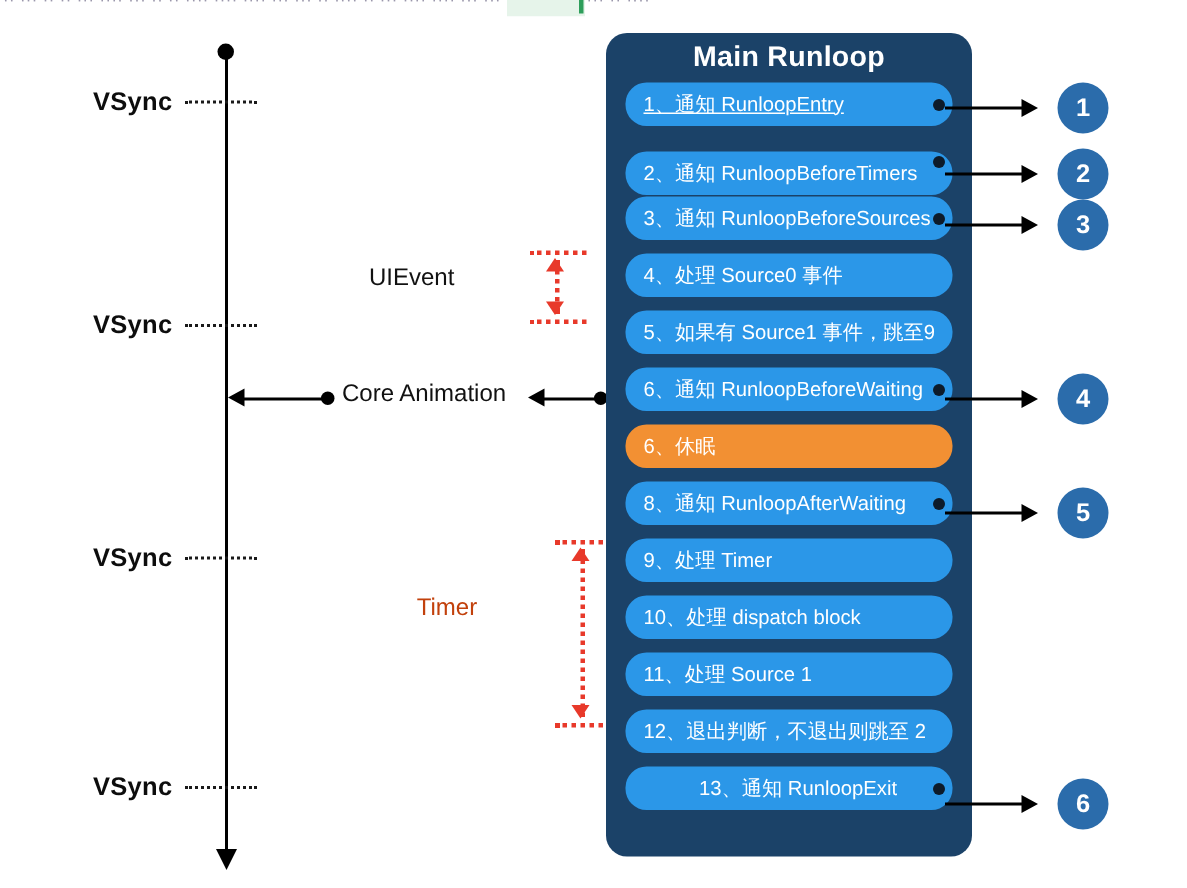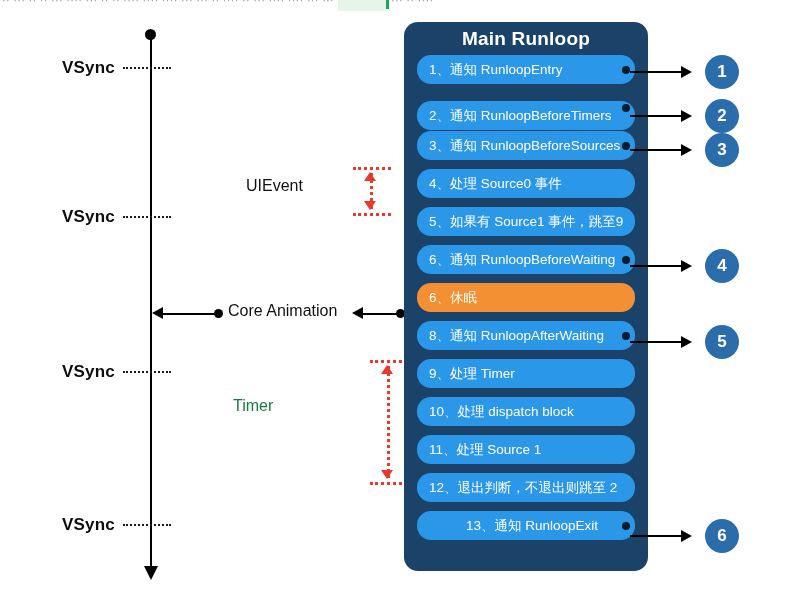--- a/index.html
+++ b/index.html
@@ -128,21 +128,20 @@
   .red-bracket .head-up { border-bottom: 9px solid #e8392a; }
   .red-bracket .head-dn { border-top: 9px solid #e8392a; }
 
   
   .ann-core {
     position: absolute;
     left: 152px;
     top: 254px;
     width: 248px;
     height: 24px;
-    margin-top: 48px;
   }
   .ann-core .ca-label {
     position: absolute;
     left: 76px;
     top: 0px;
     font-size: 16px;
     color: #111111;
     white-space: nowrap;
   }
   .ca-line {
@@ -166,24 +165,24 @@
     border-radius: 50%;
     background: #000000;
   }
 
   
   .ann-timer {
     position: absolute;
     left: 233px;
     top: 393px;
     width: 130px;
-    text-align: left;
+    text-align: center;
     font-size: 16px;
     line-height: 26px;
-    color: #15803d;
+    color: #c2410c;
   }
 
   
   .panel {
     position: absolute;
     left: 404px;
     top: 22px;
     width: 244px;
     height: 549px;
     background: #1b4268;
@@ -307,21 +306,21 @@
   <div class="cap" style="top:0px;"></div>
   <div class="stem" style="top:6px; height:112px;"></div>
   <div class="head-up" style="top:5px;"></div>
   <div class="head-dn" style="top:110px;"></div>
   <div class="cap" style="top:122px;"></div>
 </div>
 
 <div class="panel">
   <div class="panel-title">Main Runloop</div>
   <div id="steps-host">
-      <div class="step" style="top: 33px;">
+      <div class="step" style="top: 33px; text-decoration: underline;">
         <span>1、通知 RunloopEntry</span>
       </div>
       <div class="step-dot" style="left: 218px; top: 44px;"></div>
       <div class="step" style="top: 79px;">
         <span>2、通知 RunloopBeforeTimers</span>
       </div>
       <div class="step-dot" style="left: 218px; top: 82px;"></div>
       <div class="step" style="top: 109px;">
         <span>3、通知 RunloopBeforeSources</span>
       </div>

